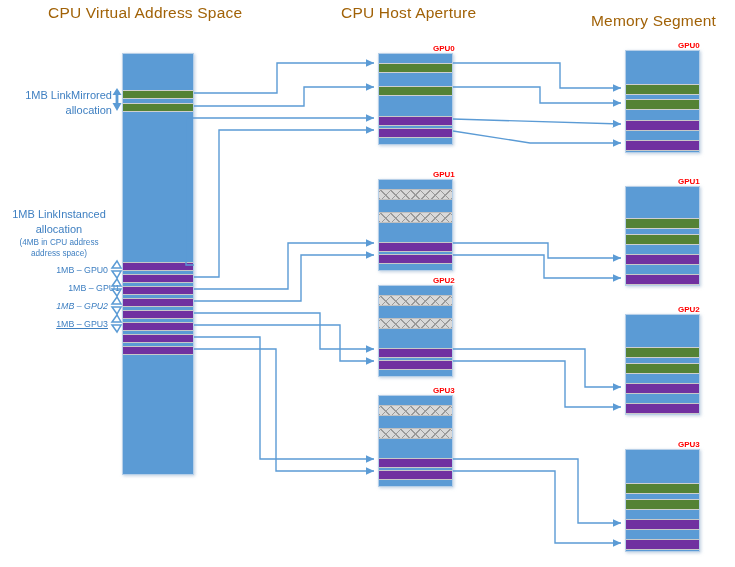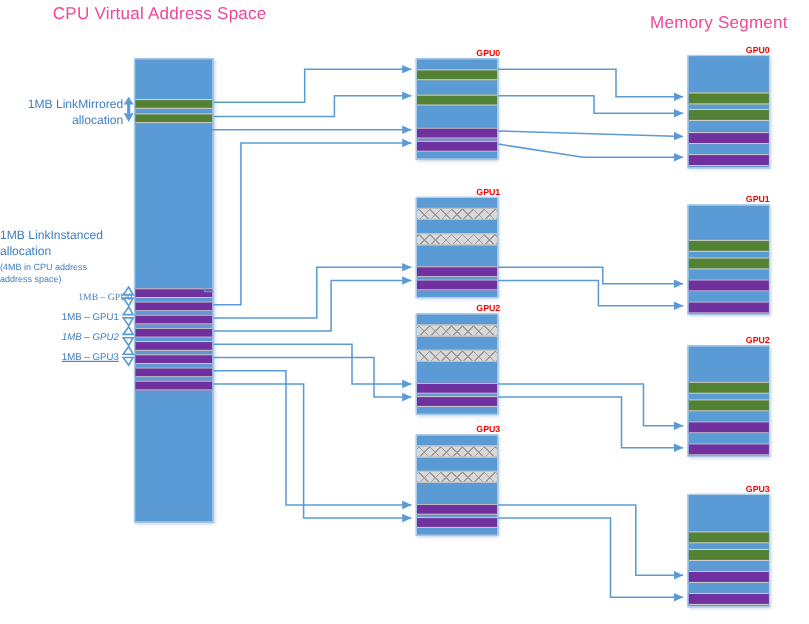--- a/index.html
+++ b/index.html
@@ -8,21 +8,21 @@
     background:#ffffff;
     font-family:"Liberation Sans", sans-serif;
     overflow:hidden;
     position:relative;
   }
   #stage{position:absolute;left:0;top:0;width:735px;height:567px;}
   svg.wires{position:absolute;left:0;top:0;width:735px;height:567px;pointer-events:none;}
 
   .col-title{
     position:absolute;
-    color:#ec4899;
+    color:#a16207;
     font-size:15.5px;
     letter-spacing:.2px;
     white-space:nowrap;
     font-family:"Liberation Sans", sans-serif;
     text-align:right;
   }
 
   .gpu-tag{
     position:absolute;
     color:#FF0000;
@@ -49,47 +49,48 @@
     border-top:1px solid #BFBFBF;border-bottom:1px solid #BFBFBF;
     background-image:
       repeating-linear-gradient(45deg,  #9a9a9a 0 1px, transparent 1px 7px),
       repeating-linear-gradient(-45deg, #9a9a9a 0 1px, transparent 1px 7px);
   }
 
   .lbl{
     position:absolute;
     color:#3E7FC1;
     font-family:"Liberation Sans", sans-serif;
-    text-align:left;
+    text-align:center;
     white-space:nowrap;
     line-height:1.15;
   }
   .lbl.big{font-size:11px;}
   .lbl.small{font-size:8.2px;}
   .lbl.tiny{font-size:8.8px;}
   .lbl-left{text-align:right;}
 </style>
 </head>
 <body>
 
 <div id="stage">
 
   <div class="col-title" style="left:48px;top:4px;">CPU Virtual Address Space</div>
+  <div class="col-title" style="left:341px;top:4px;">CPU Host Aperture</div>
   <div class="col-title" style="left:591px;top:12px;">Memory Segment</div>
 
   <div class="lbl big lbl-left" style="left:2px;top:89px;width:110px;">1MB LinkMirrored</div>
   <div class="lbl big lbl-left" style="left:2px;top:104px;width:110px;">allocation</div>
 
   <div class="lbl big" style="left:0px;top:208px;width:118px;">1MB LinkInstanced</div>
   <div class="lbl big" style="left:0px;top:223px;width:118px;">allocation</div>
   <div class="lbl small" style="left:0px;top:238px;width:118px;">(4MB in CPU address</div>
   <div class="lbl small" style="left:0px;top:249px;width:118px;">address space)</div>
 
-  <div class="lbl tiny lbl-left" style="left:12px;top:265px;width:108px;font-family:Liberation Serif, serif;">1MB – GPU0</div>
-  <div class="lbl tiny lbl-left" style="left:0px;top:283px;width:108px;">1MB – GPU1</div>
+  <div class="lbl tiny lbl-left" style="left:0px;top:265px;width:108px;">1MB – GPU0</div>
+  <div class="lbl tiny lbl-left" style="left:12px;top:283px;width:108px;">1MB – GPU1</div>
   <div class="lbl tiny lbl-left" style="left:0px;top:301px;width:108px;font-style:italic;">1MB – GPU2</div>
   <div class="lbl tiny lbl-left" style="left:0px;top:319px;width:108px;text-decoration:underline;">1MB – GPU3</div>
 
   <div class="block" style="left:122px;top:53px;width:72px;height:422px;">
     <div class="band green" style="top:36px;height:9px;"></div>
     <div class="band green" style="top:49px;height:9px;"></div>
     <div class="band purple" style="top:208px;height:9px;"></div>
     <div class="band purple" style="top:220px;height:9px;"></div>
     <div class="band purple" style="top:232px;height:9px;"></div>
     <div class="band purple" style="top:244px;height:9px;"></div>

